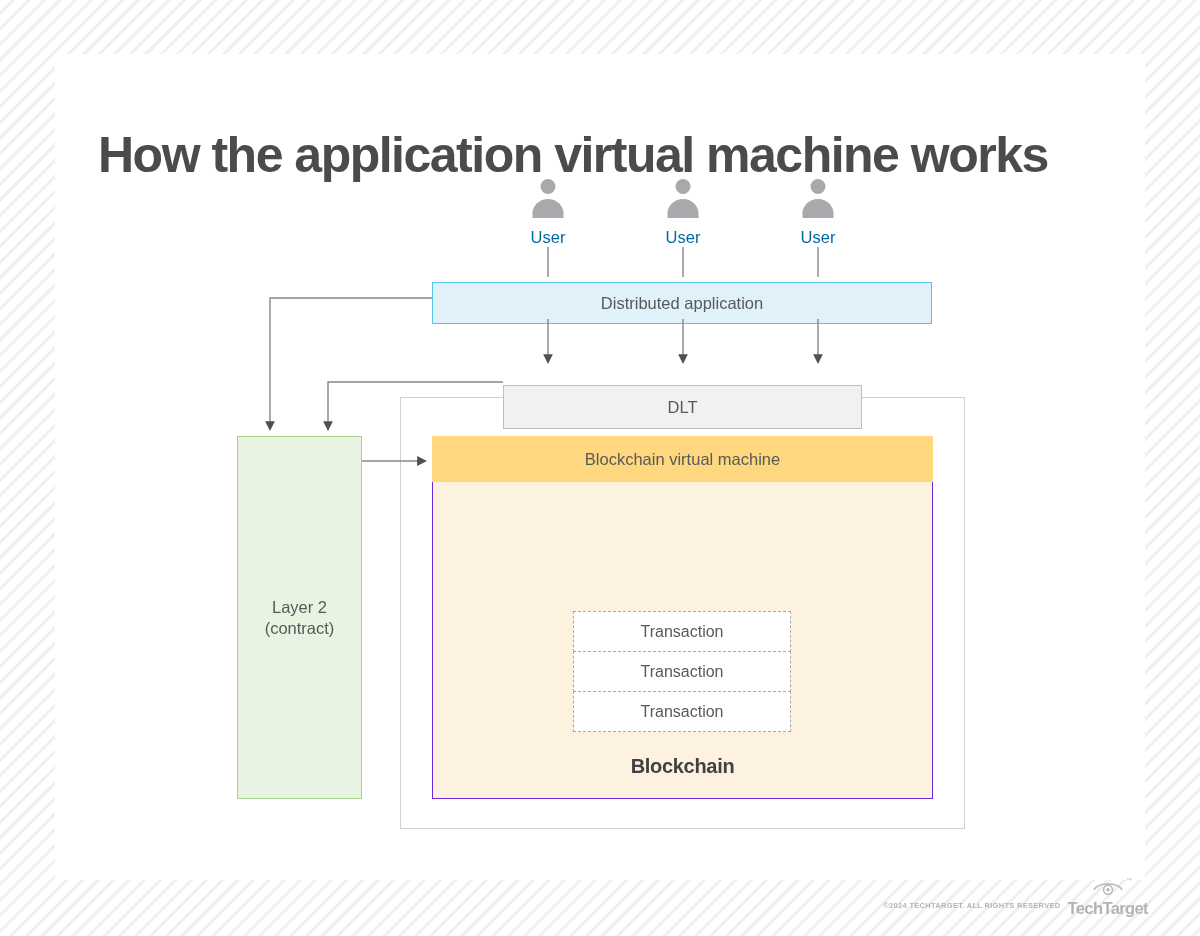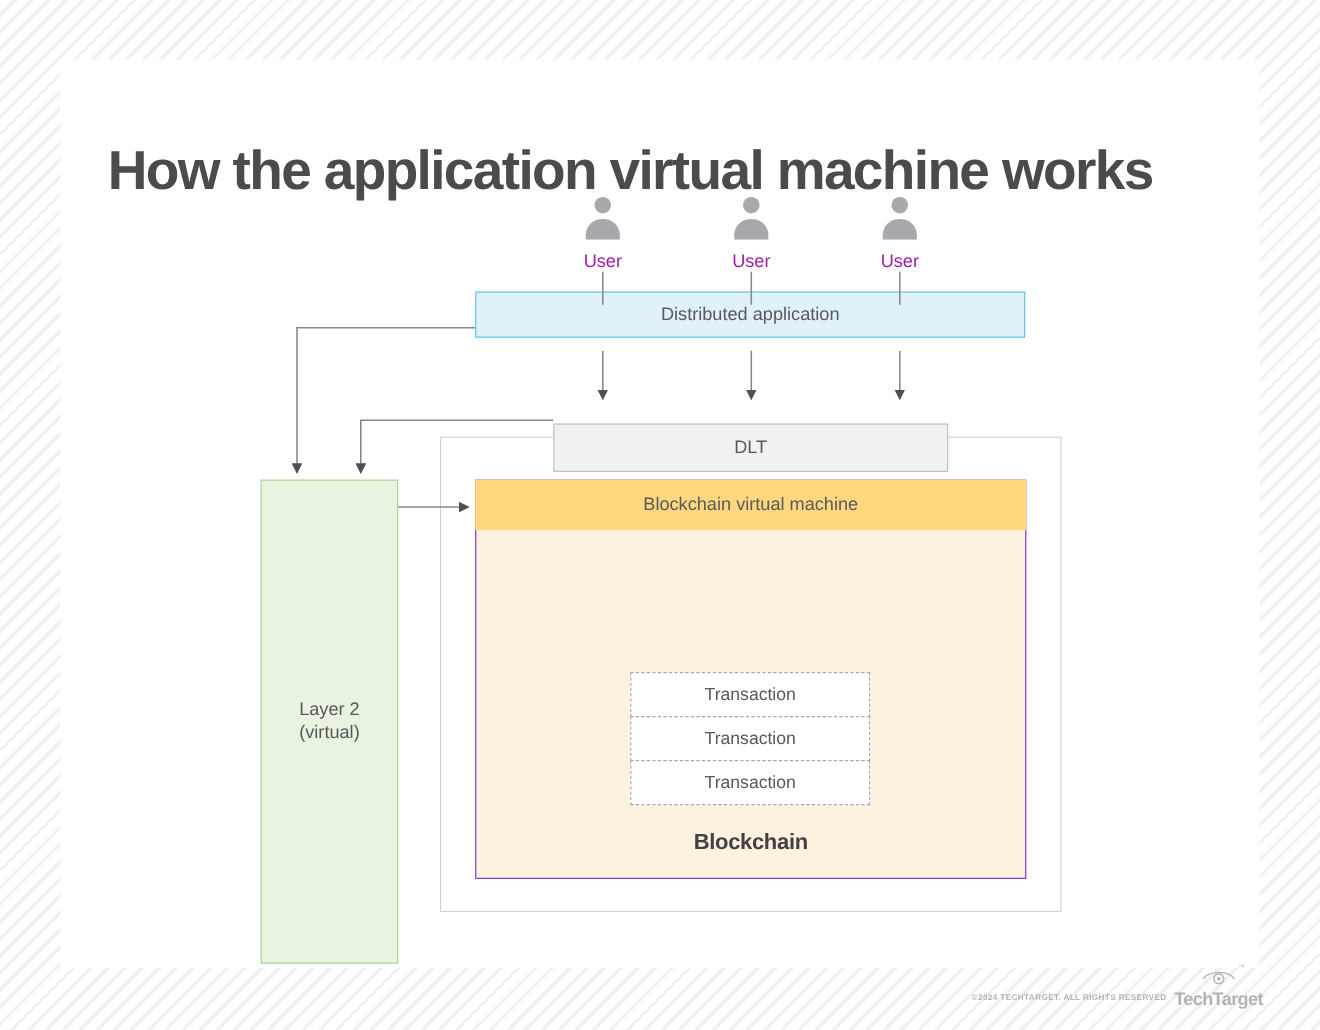--- a/index.html
+++ b/index.html
@@ -10,38 +10,38 @@
   }
   .card{
     position:absolute;left:55px;top:54px;width:1090px;height:826px;
     background:#ffffff;
   }
   .title{
     position:absolute;left:98px;top:92px;width:1010px;
     font-size:50px;font-weight:800;letter-spacing:-1.5px;color:#4b4b4d;
   }
   .user{position:absolute;top:178px;width:80px;display:flex;flex-direction:column;align-items:center;}
-  .user-label{margin-top:6px;font-size:16.5px;color:#a21caf;}
+  .user-label{margin-top:6px;font-size:16.5px;color:#0369a1;}
   .box-label{font-size:16.5px;color:#58595b;}
   .dist-app{
-    position:absolute;left:432px;top:265px;width:500px;height:42px;
+    position:absolute;left:432px;top:282px;width:500px;height:42px;
     background:#e0f1fa;border:1.5px solid #55c3ea;box-sizing:border-box;
     display:flex;align-items:center;justify-content:center;
   }
   .outer-container{
     position:absolute;left:400px;top:397px;width:565px;height:432px;
     border:1px solid #cfd0d2;box-sizing:border-box;background:#ffffff;
   }
   .dlt{
     position:absolute;left:503px;top:385px;width:359px;height:44px;
     background:#f1f1f2;border:1.5px solid #bcbec0;box-sizing:border-box;
     display:flex;align-items:center;justify-content:center;z-index:3;
   }
   .layer2{
-    position:absolute;left:237px;top:436px;width:125px;height:440px;
+    position:absolute;left:237px;top:436px;width:125px;height:363px;
     background:#e9f3e1;border:1px solid #a9d18e;box-sizing:border-box;
     display:flex;align-items:center;justify-content:center;text-align:center;
   }
   .layer2 .box-label{line-height:21px;}
   .bvm{
     position:absolute;left:432px;top:436px;width:501px;height:363px;
     background:#fdf2e0;border:1px solid #6d28d9;box-sizing:border-box;z-index:2;
   }
   .bvm-header{
     position:absolute;left:-1px;top:-1px;width:501px;height:46px;
@@ -118,21 +118,21 @@
 
 <div class="outer-container"></div>
 
 <div class="dlt">
   <span class="box-label">DLT</span>
 </div>
 
 <div class="layer2">
   <span class="box-label">
     <span>Layer 2</span><br>
-    <span>(virtual)</span>
+    <span>(contract)</span>
   </span>
 </div>
 
 <div class="bvm">
   <div class="bvm-header">
     <span class="box-label">Blockchain virtual machine</span>
   </div>
   <div class="blockchain-label">Blockchain</div>
 </div>
 

